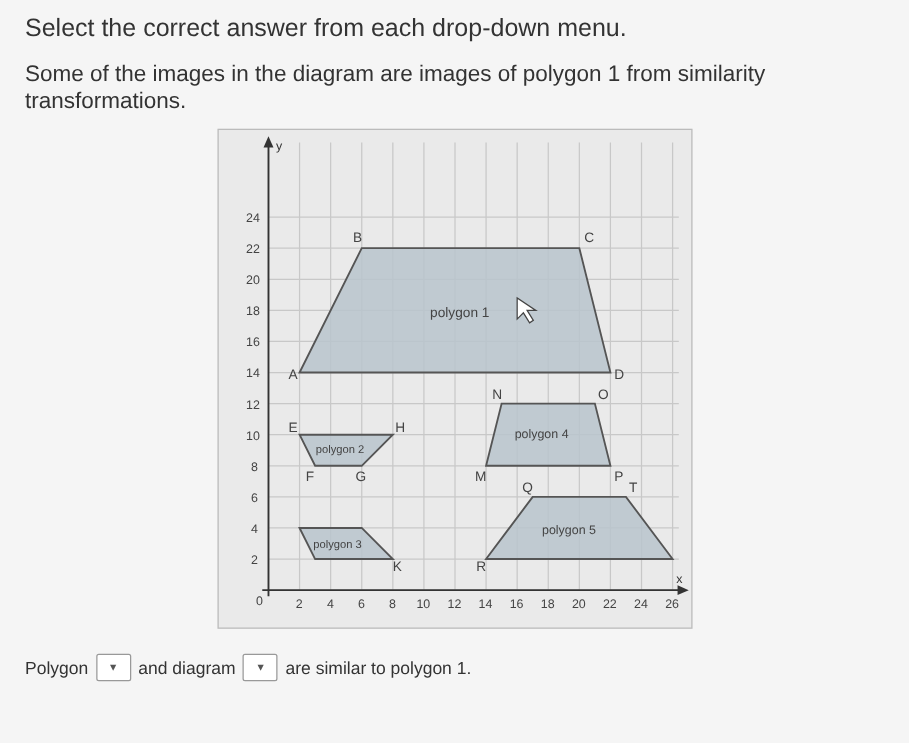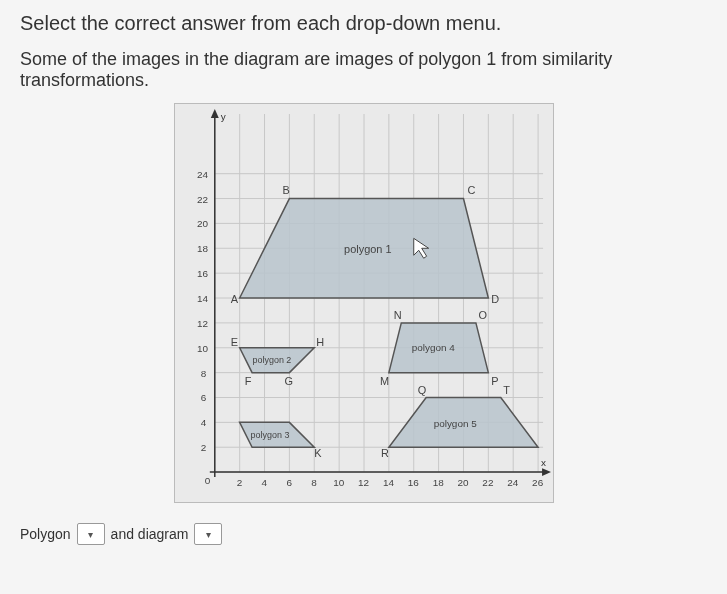--- a/index.html
+++ b/index.html
@@ -181,13 +181,14 @@
 
 <div class="answer-row">
   <span>Polygon</span>
   <span class="dropdown">
     <span>▾</span>
   </span>
   <span>and diagram</span>
   <span class="dropdown">
     <span>▾</span>
   </span>
+  <span>are similar to polygon 1.</span>
 </div>
 
 </body></html>

